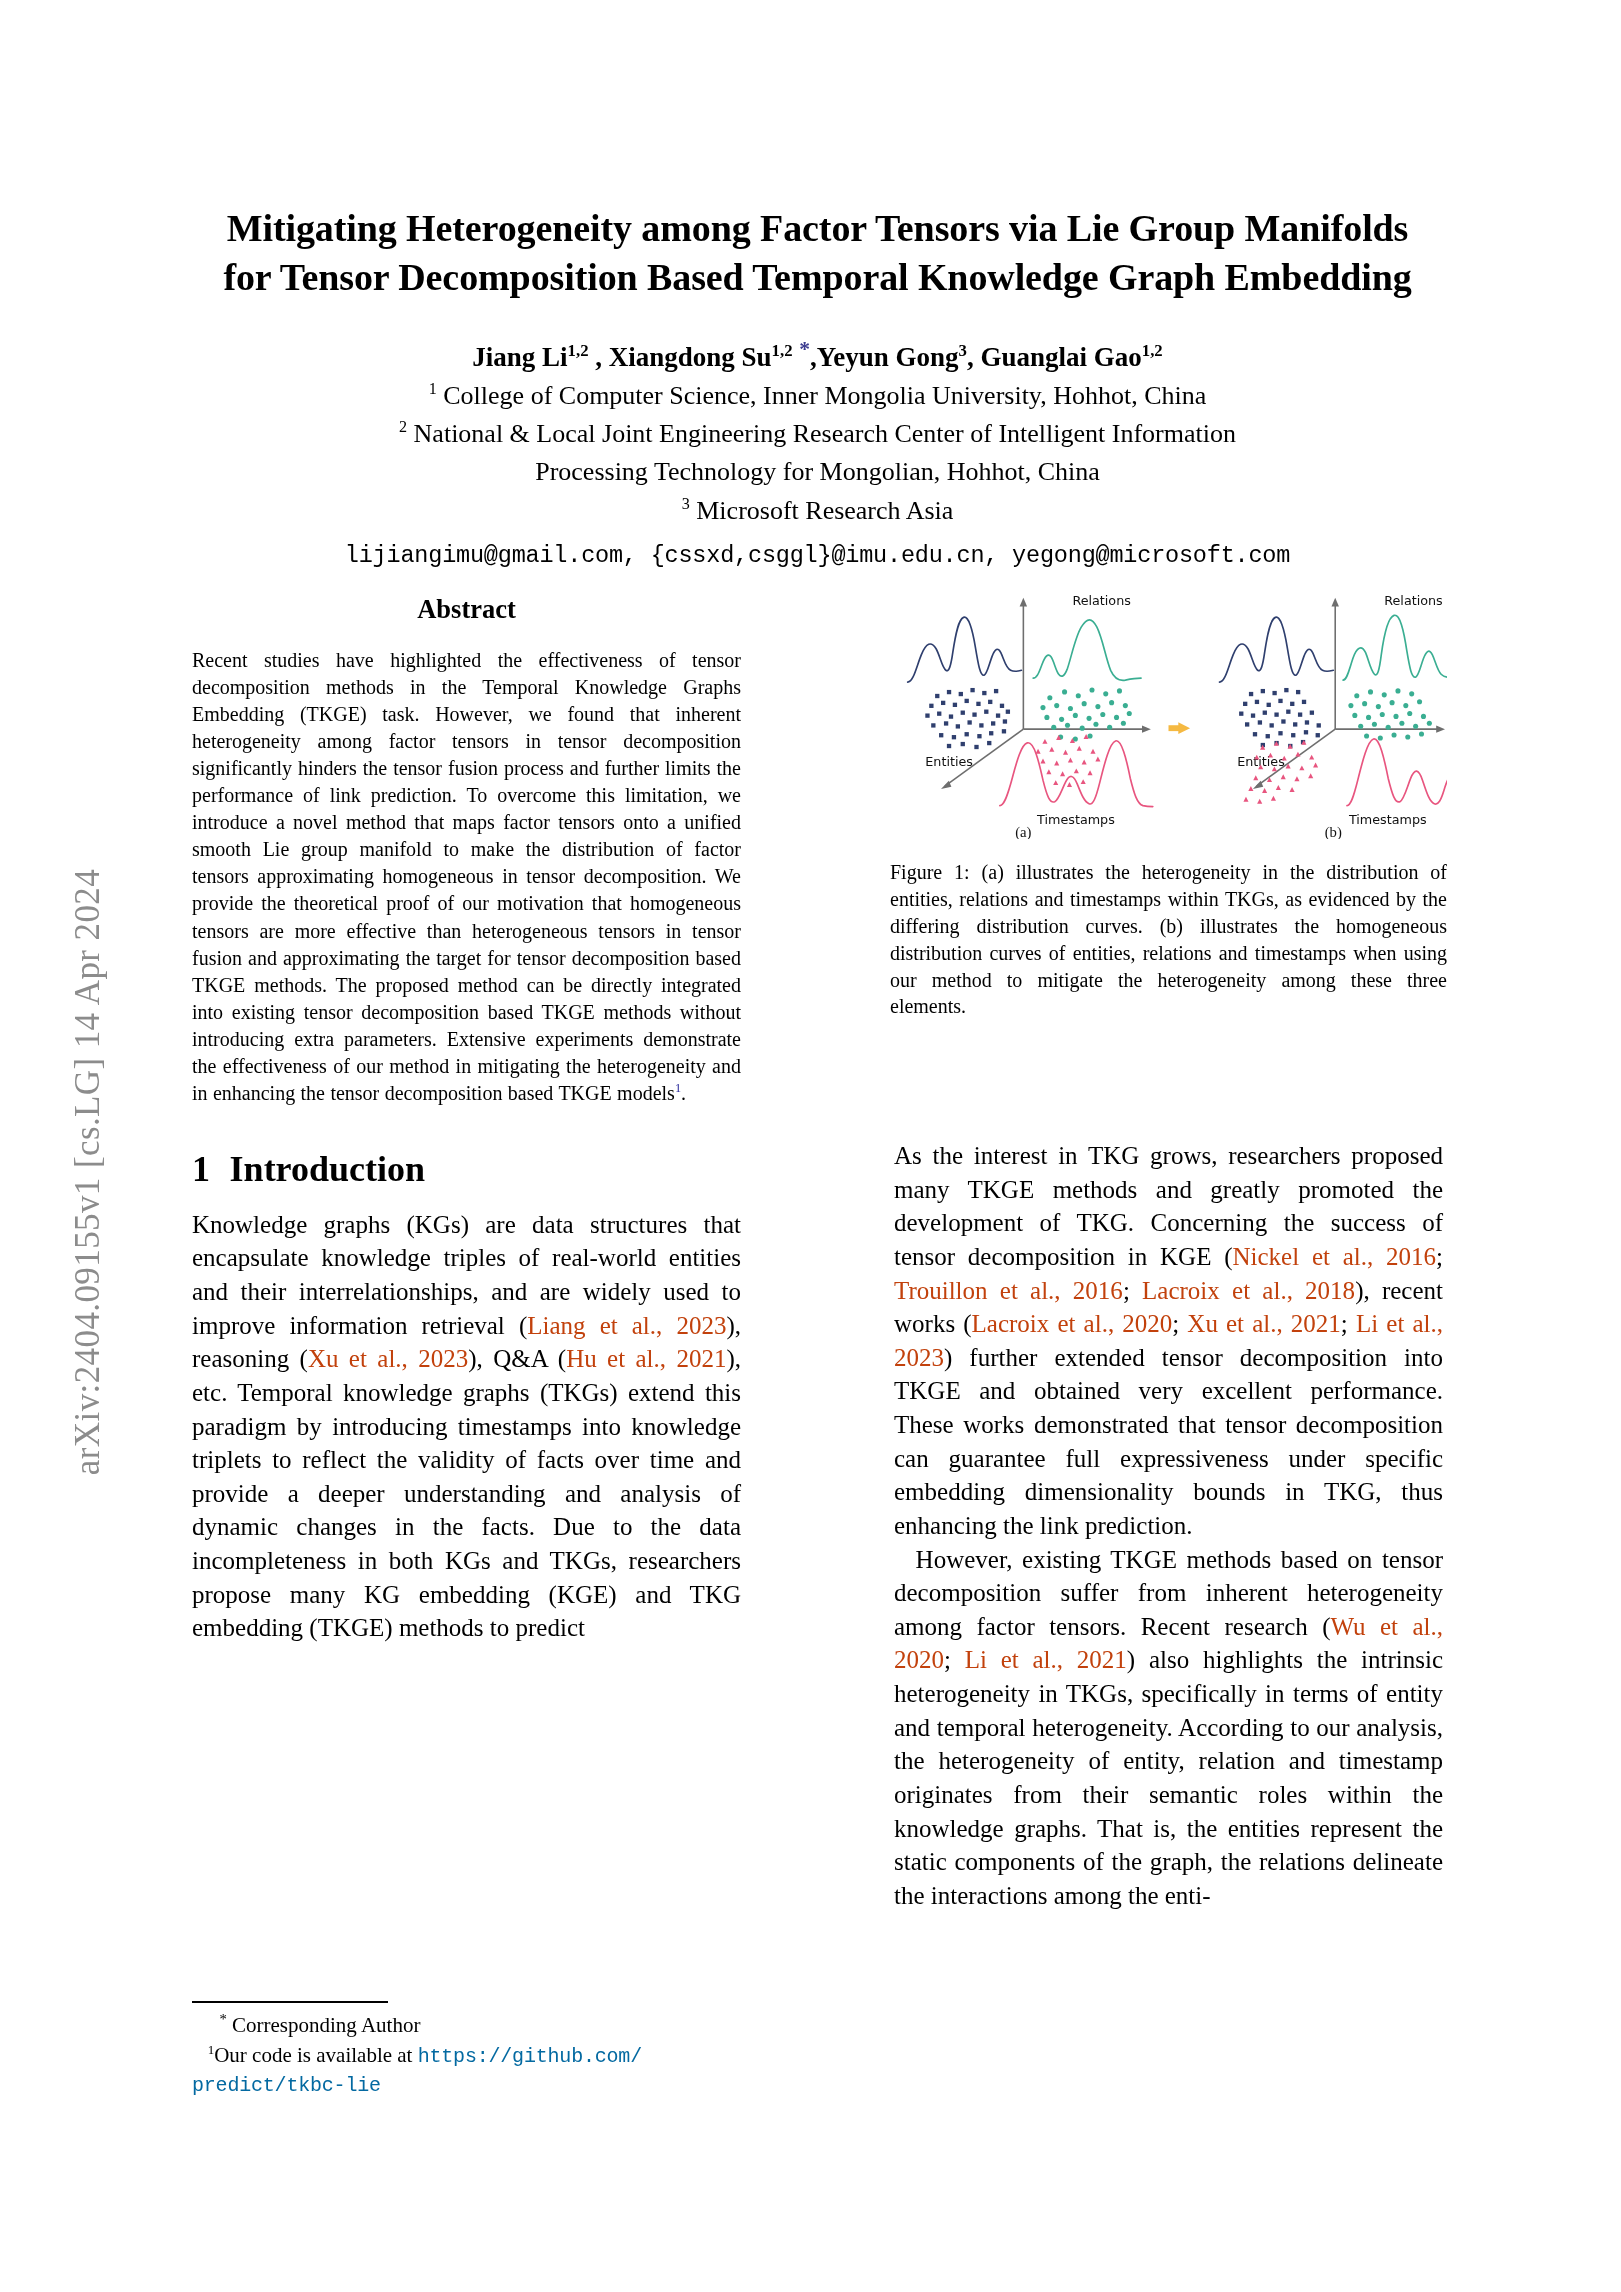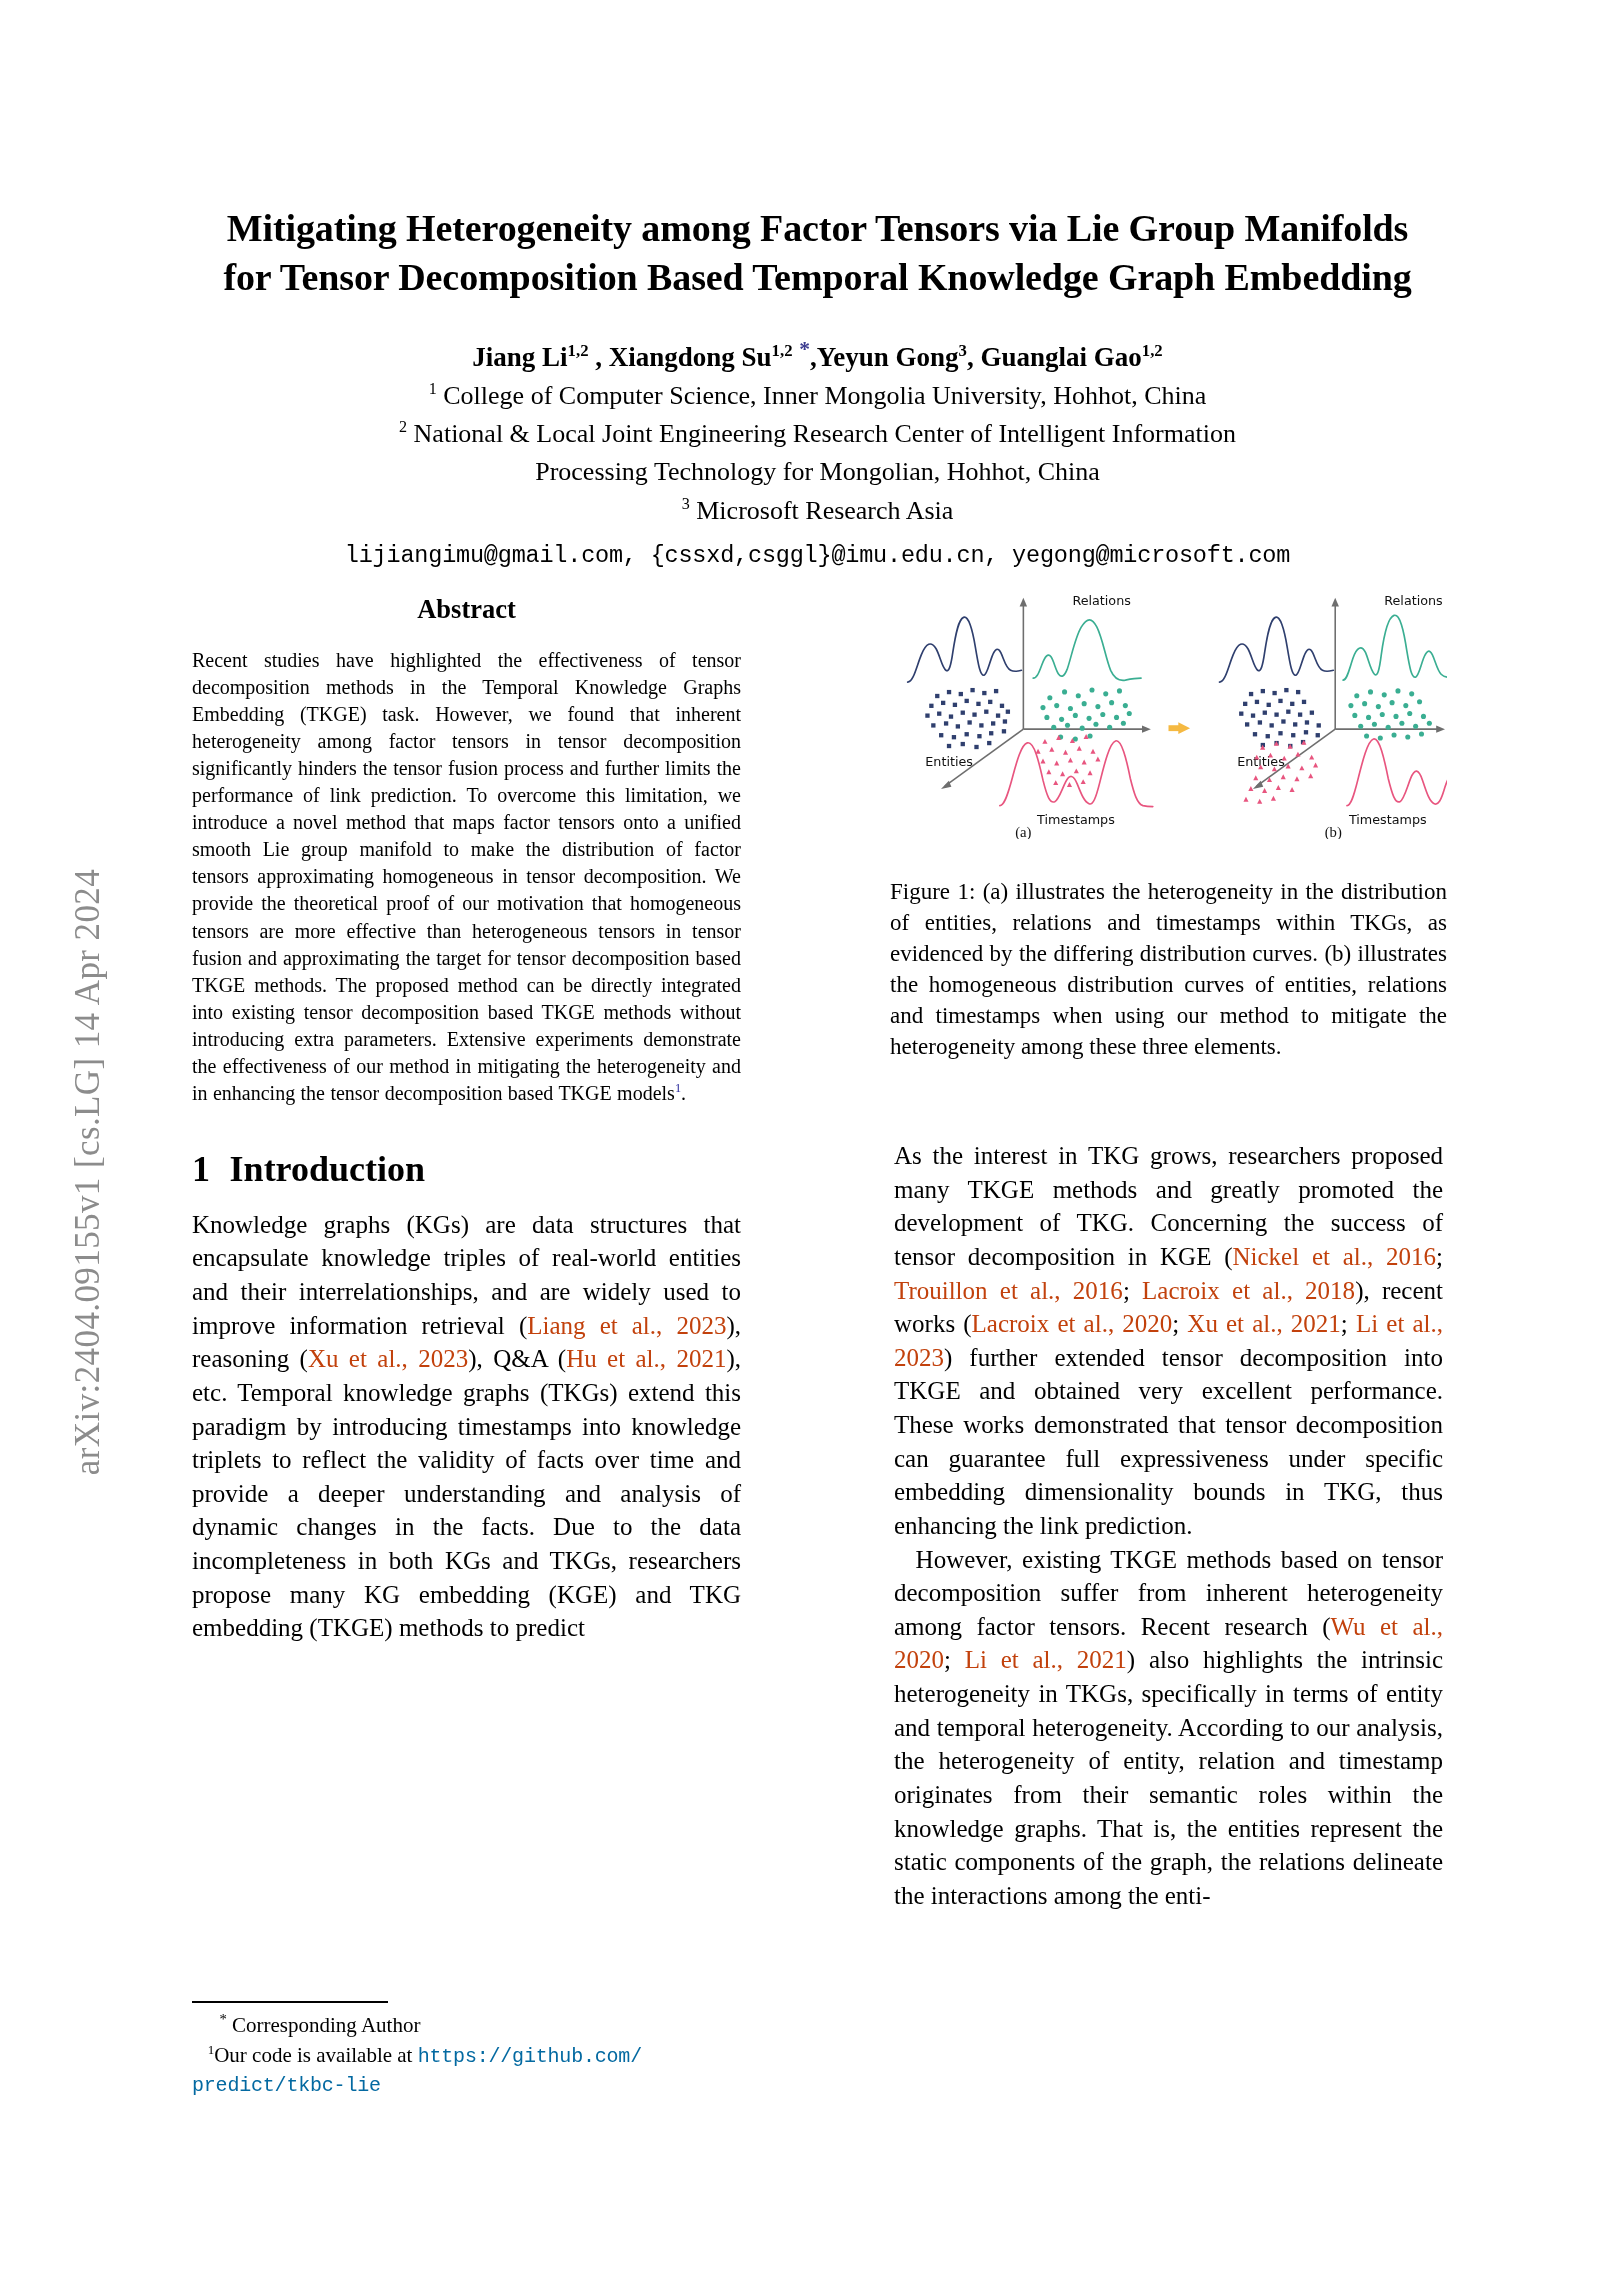--- a/index.html
+++ b/index.html
@@ -120,22 +120,22 @@
   #fn-url-line{margin-top:1px;}
 
   
   #figure-1{
     position:absolute;
     left:890px; top:584px;
     width:557px;
   }
   #fig1-svg{display:block;width:557px;height:255px;}
   #fig1-caption{
-    margin-top:38px;
-    font-size:23px;
+    margin-top:20px;
+    font-size:20px;
     line-height:1.345;
     text-align:justify;
     -webkit-hyphens:none;hyphens:none;
   }
 </style>
 </head>
 <body>
 
 <div class="page">
 

